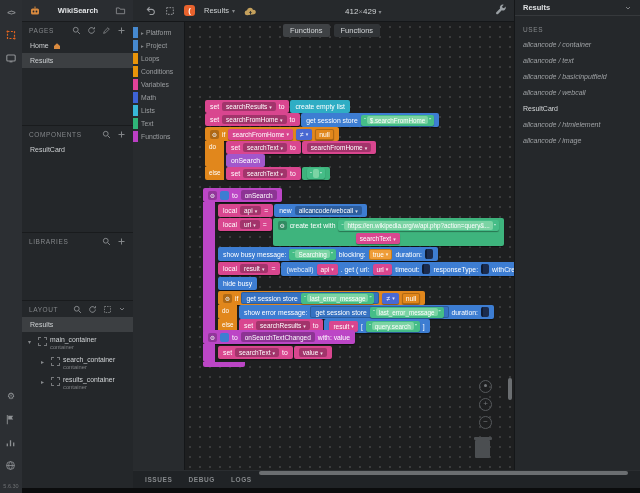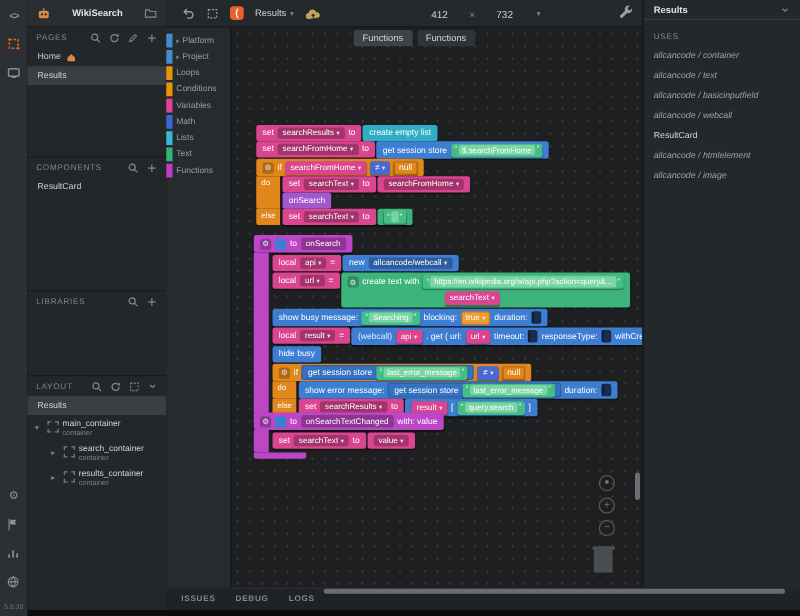--- a/index.html
+++ b/index.html
@@ -46,21 +46,21 @@
 
   
   #toolbar { left:133px; top:0; width:381px; height:22px; background:#26292c;
     border-bottom:1px solid #151719; display:flex; align-items:center; }
   .tb-left { display:flex; align-items:center; gap:9px; margin-left:12px; color:#9a9da0; }
   .appsq { width:11px; height:11px; border-radius:3px; background:#e8622d; color:#fff;
     font-size:8px; display:flex; align-items:center; justify-content:center; font-weight:bold; }
   .ddl { display:flex; align-items:center; gap:3px; color:#cfd2d4; font-size:7.5px; }
   .ddl::after { content:"▾"; color:#85888b; font-size:6px; }
   #dims { position:absolute; left:212px; top:0; height:22px; display:flex;
-    align-items:center; gap:17px; font-size:8px; color:#d0d3d5; }
+    align-items:center; gap:0; font-size:8px; color:#d0d3d5; }
   #dims .x { color:#85888b; }
   #dims::after { content:"▾"; color:#85888b; font-size:6px; margin-left:2px; }
   #wrench { position:absolute; left:362px; top:4px; color:#9aa0a4; }
 
   
   #palette { left:133px; top:22px; width:52px; height:448px; background:#282b2e;
     border-right:1px solid #151719; padding-top:4px; }
   .cat { display:flex; align-items:center; height:13px; }
   .cat-bar { width:5px; height:11px; margin-right:3px; flex:none; }
   .cat-arrow { color:#808386; font-size:5.5px; width:5px; }
@@ -368,21 +368,21 @@
           <span>Results</span>
         </span>
       <svg width="13" height="10" viewBox="0 0 14 10">
           <path d="M3.5 9.5a2.6 2.6 0 0 1-.3-5.2A3.4 3.4 0 0 1 9.8 3.8 2.4 2.4 0 0 1 10.8 8.5z" fill="#c4a05c"></path>
           <path d="M7 8.8V5.6M5.7 6.8L7 5.5l1.3 1.3" stroke="#26292c" stroke-width="1" fill="none"></path>
         </svg>
     </div>
     <div id="dims">
       <span>412</span>
       <span class="x">×</span>
-      <span>732</span>
+      <span>429</span>
     </div>
     <svg id="wrench" width="12" height="12" viewBox="0 0 14 14">
         <path d="M12.4 3a3.4 3.4 0 0 1-4.5 4.3l-4.3 4.3a1.4 1.4 0 1 1-2-2L5.9 5.3A3.4 3.4 0 0 1 10.2.8L8.2 2.8l.6 1.7 1.7.6z" fill="#9aa0a4"></path>
       </svg>
   </div>
 
   <div id="palette" class="abs">
     <div class="cat">
         <span class="cat-bar" style="background-color: rgb(70, 137, 207);"></span>
         <span class="cat-arrow">▸</span>

